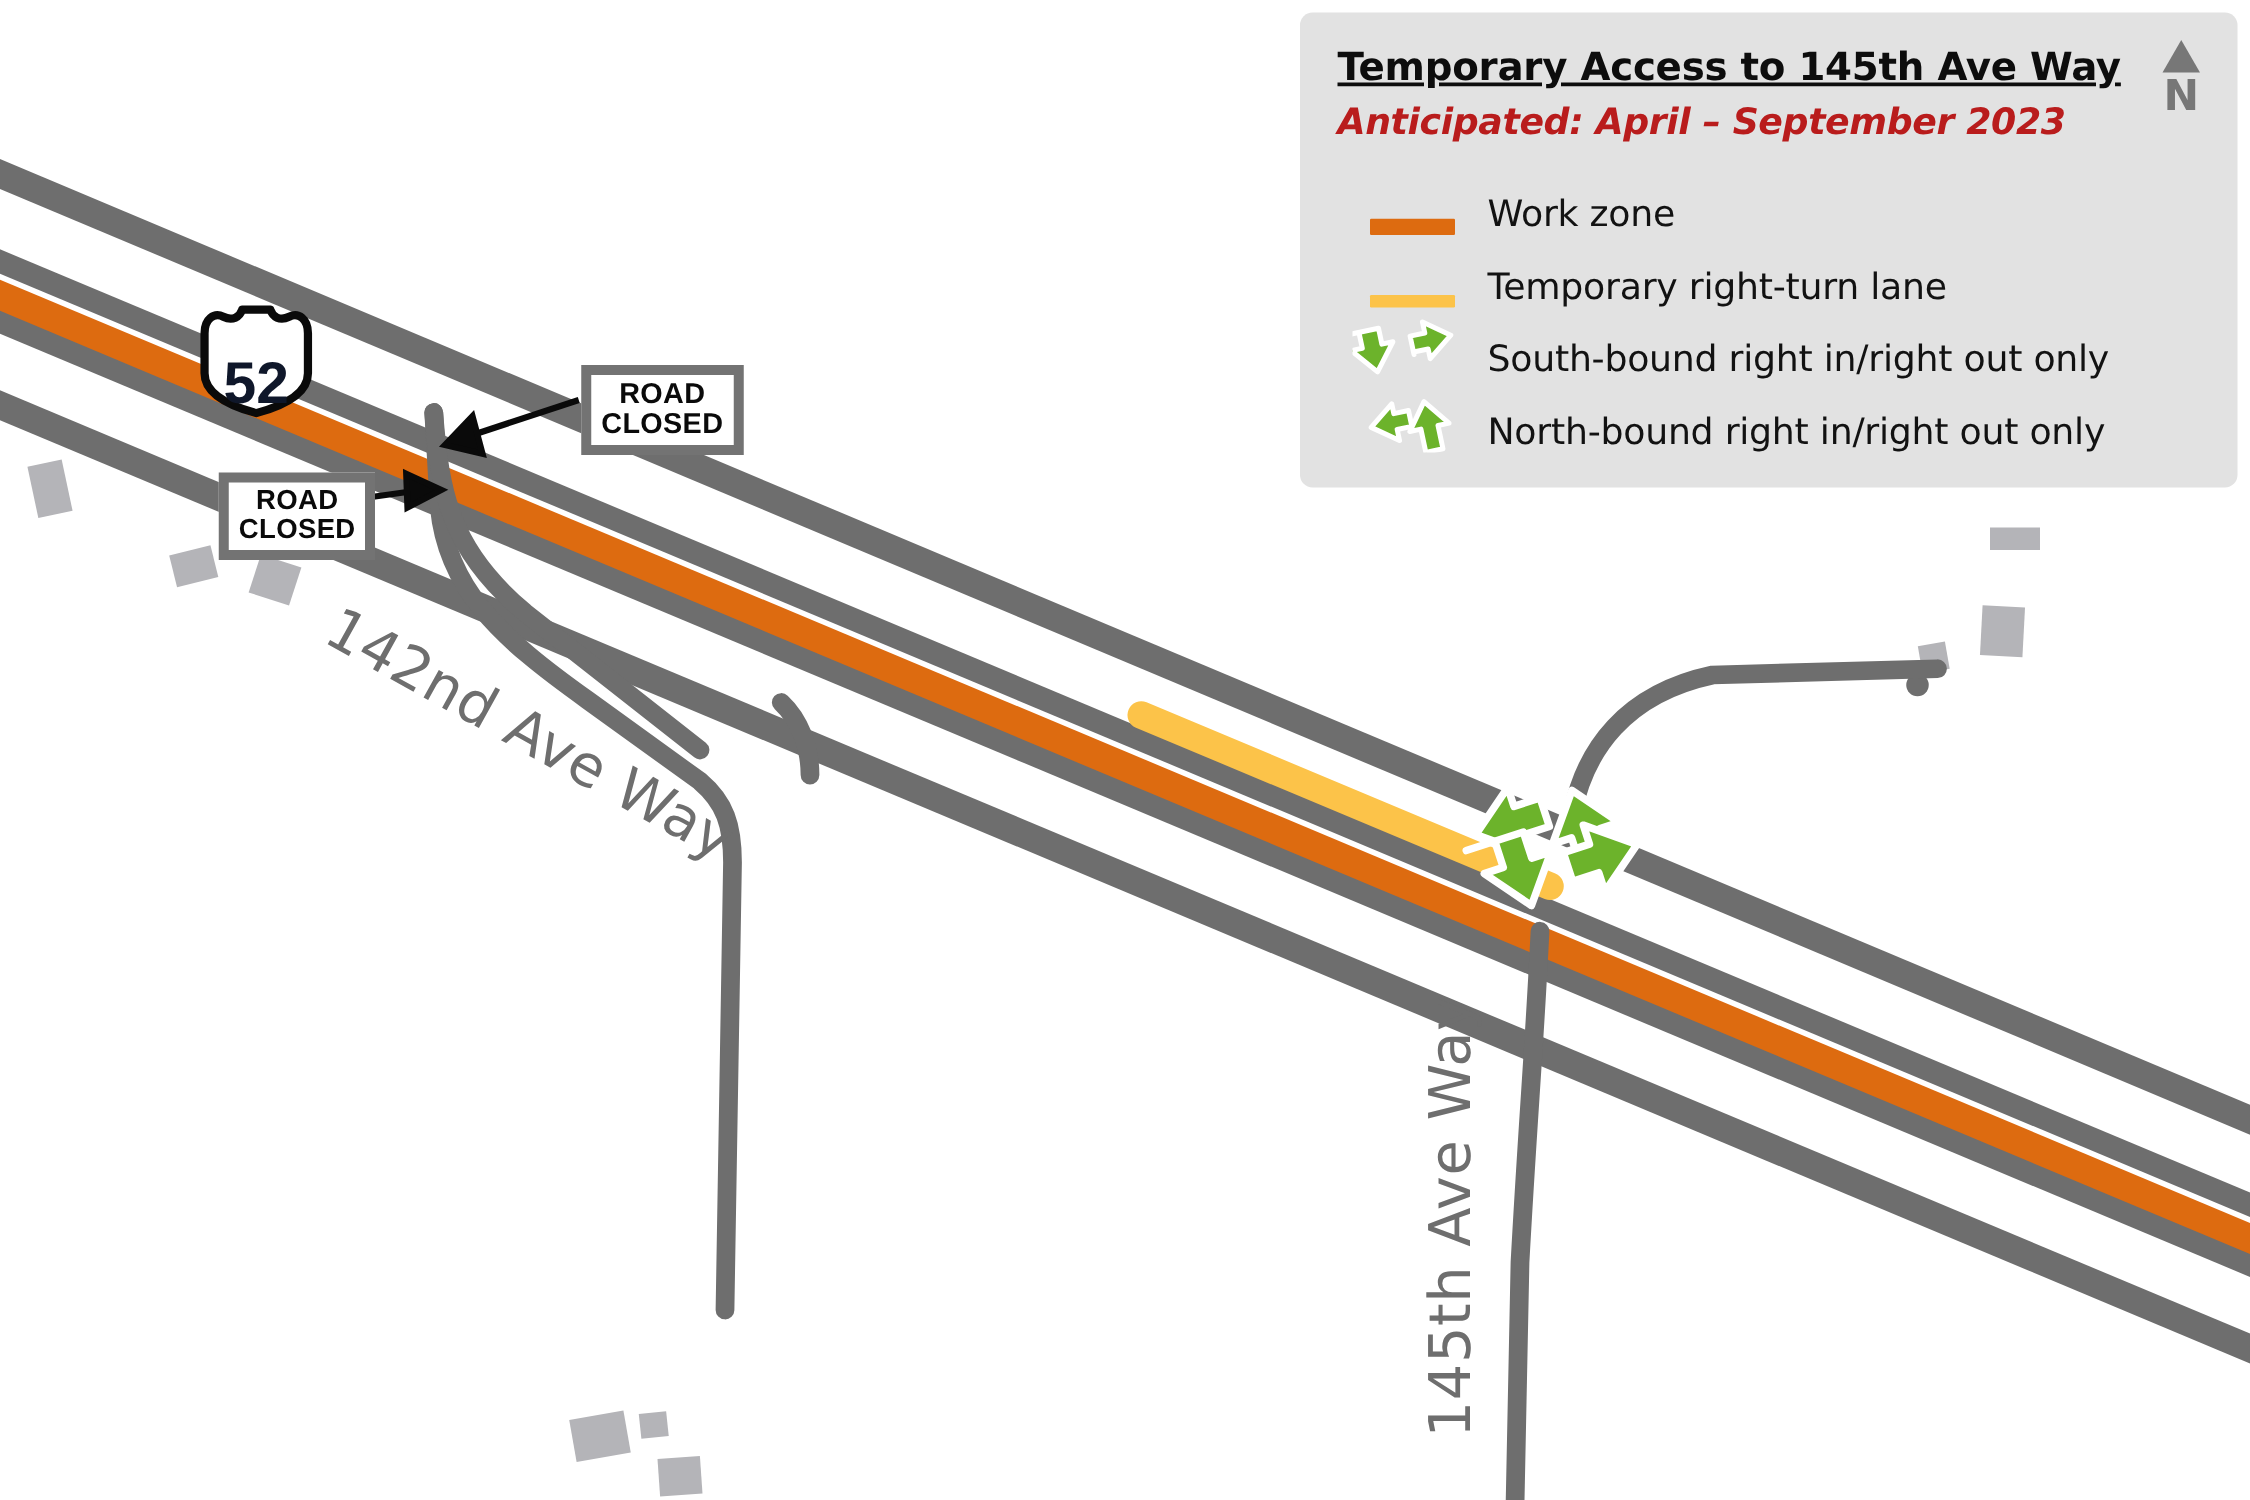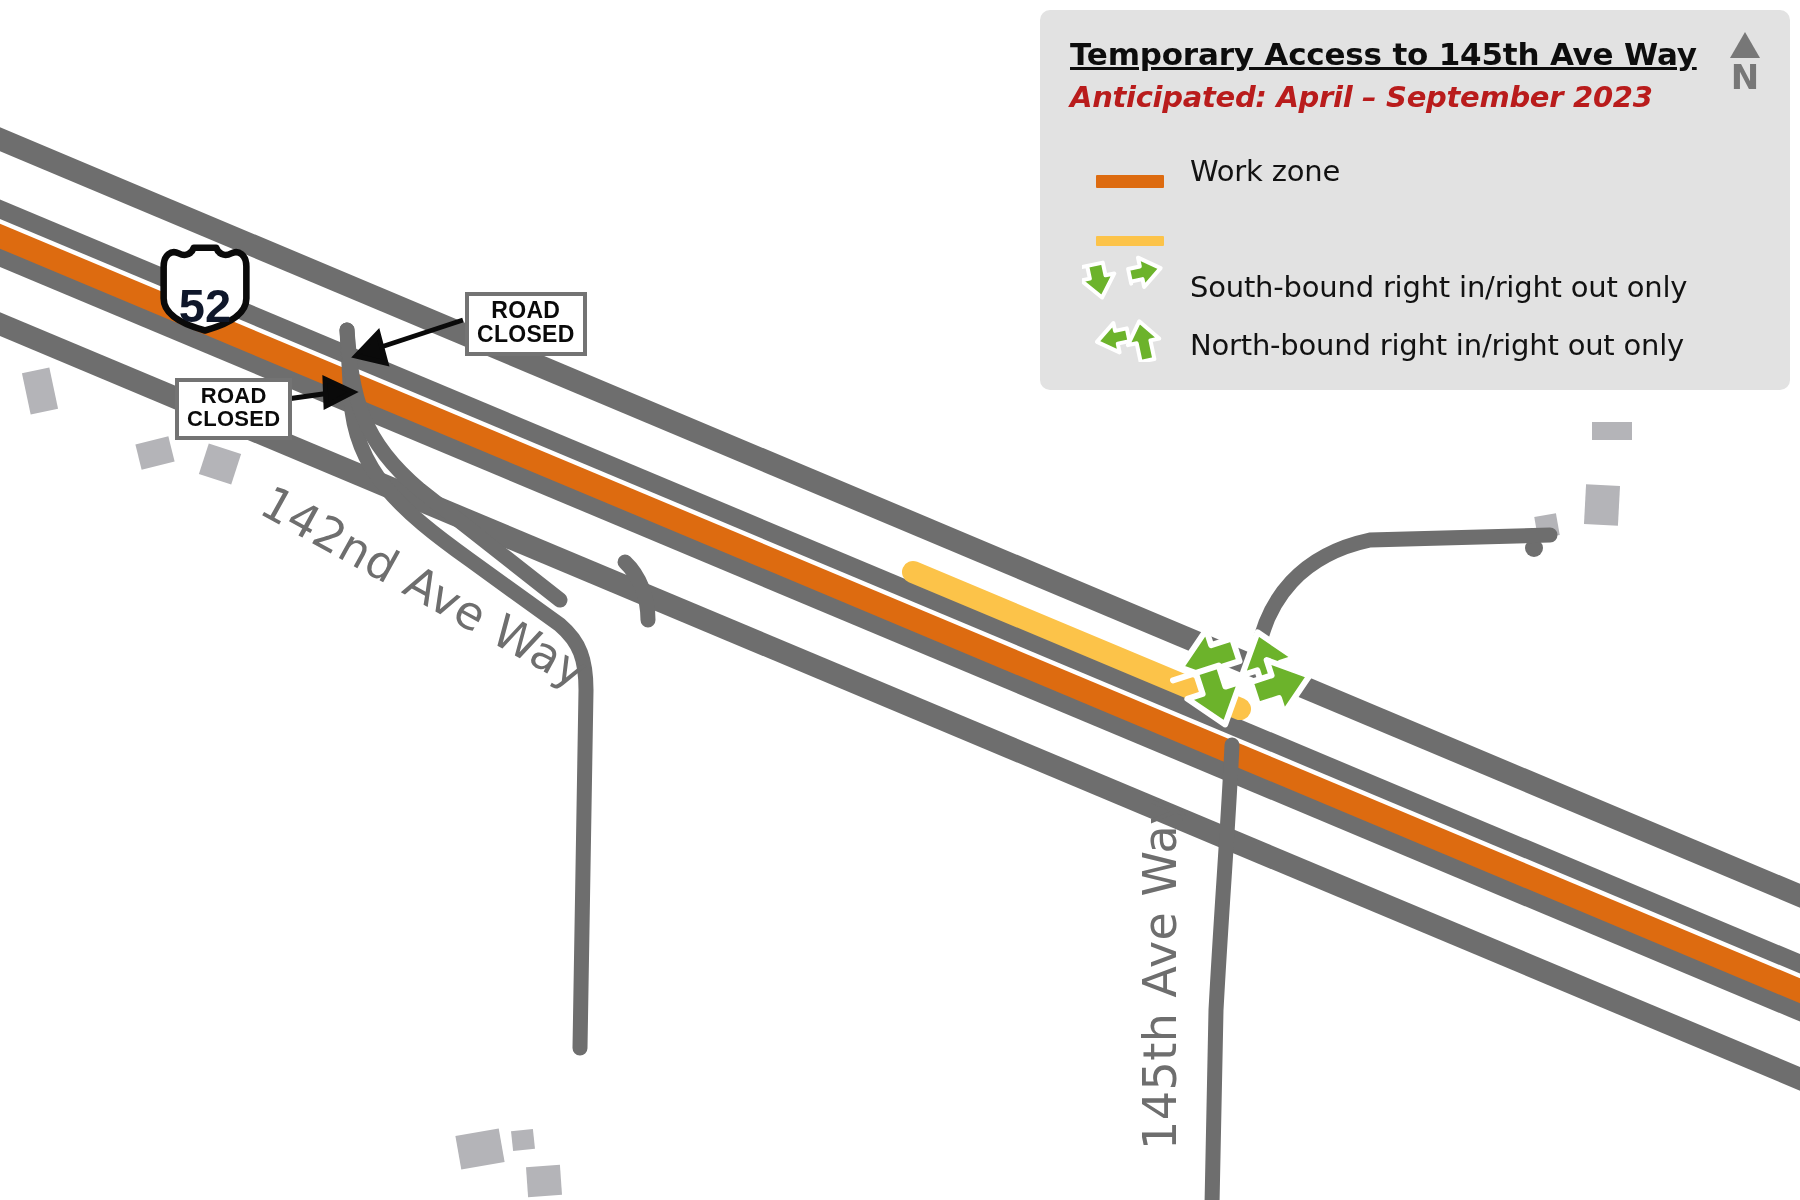--- a/index.html
+++ b/index.html
@@ -105,21 +105,21 @@
     font-size: 34px;
     line-height: 34px;
     color: #777777;
     margin-top: 2px;
   }
 
   
   .road-sign {
     position: absolute;
     background: #ffffff;
-    border: 4px solid #737373;
+    border: 8px solid #737373;
     box-sizing: border-box;
     text-align: center;
     font-family: "Liberation Sans", sans-serif;
     font-weight: bold;
     color: #0a0a0a;
     line-height: 1.04;
     padding: 3px 8px 5px 8px;
     letter-spacing: 0.3px;
   }
   #sign-a { left: 465px; top: 292px; font-size: 23px; }
@@ -289,20 +289,21 @@
         <div class="legend-key">
           <div class="swatch-line" style="background:#DD6B10;"></div>
         </div>
         <div class="legend-label">Work zone</div>
       </div>
 
       <div class="legend-row">
         <div class="legend-key">
           <div class="swatch-line thin" style="background:#FCC349;"></div>
         </div>
+        <div class="legend-label">Temporary right-turn lane</div>
       </div>
 
       <div class="legend-row">
         <div class="legend-key">
           <svg width="96" height="54" viewBox="0 0 96 54">
             <g transform="translate(30,27)">
               <path d="M -34,-16 L -6,-16 L -6,-3 L 3,-3 L -14,18 L -31,-3 L -22,-3 L -22,-16 Z" fill="#6CB32B" stroke="#ffffff" stroke-width="4" stroke-linejoin="round" transform="rotate(-12)"></path>
               <path d="M -14,14 L -14,-1 L -2,-1 L -2,-10 L 18,5 L -2,20 L -2,12 L -14,12 Z" fill="#6CB32B" stroke="#ffffff" stroke-width="4" stroke-linejoin="round" transform="translate(30,-10) rotate(-12)"></path>
             </g>
           </svg>

